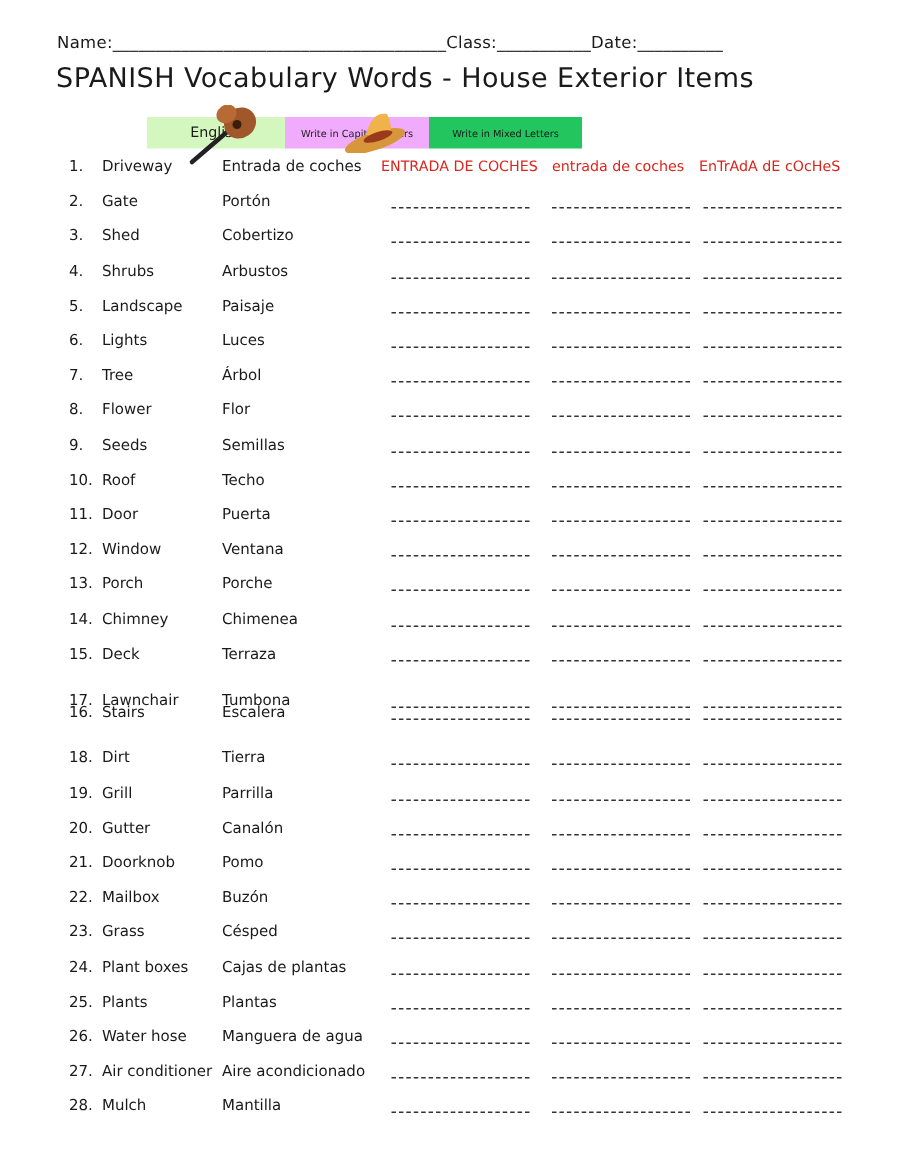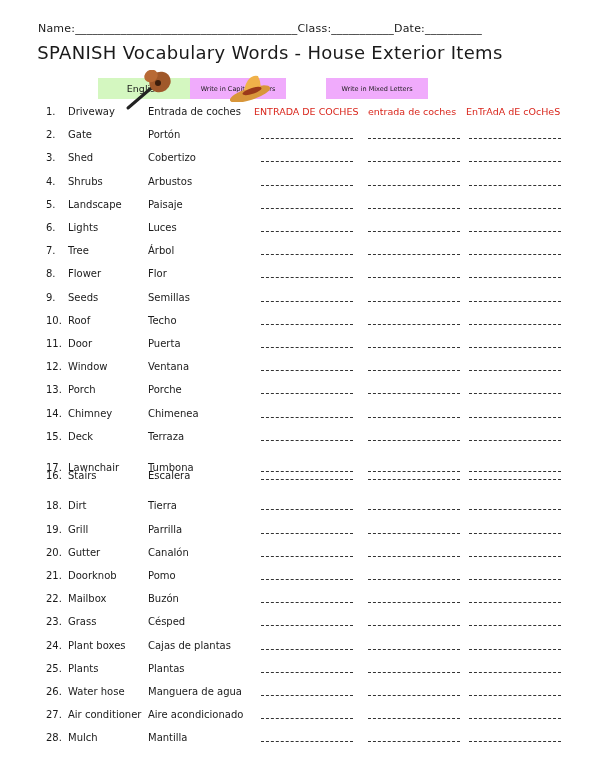--- a/index.html
+++ b/index.html
@@ -17,21 +17,21 @@
   }
   .col-header-bar {
     position: absolute; top: 78px; left: 58px; height: 21px; width: 512px;
     display: flex;
   }
   .ch { height: 21px; display: flex; align-items: center; justify-content: center; font-size: 9px; }
   .ch-en { width: 92px; background: #d4f7c0; font-size: 9.5px; margin-left: 40px; }
   .ch-es { width: 120px; background: #ead9f7; font-size: 9.5px; }
   .ch-cap { width: 96px; background: #f0abfc; font-size: 6.5px; }
   .ch-small { width: 102px; background: #f5e0c4; font-size: 6.5px; }
-  .ch-mixed { width: 102px; background: #f0abfc; font-size: 6.5px; margin-left: 40px; }
+  .ch-mixed { width: 102px; background: #22c55e; font-size: 6.5px; }
 
   .guitar { position: absolute; left: 124px; top: 70px; width: 48px; height: 42px; }
   .sombrero { position: absolute; left: 228px; top: 72px; width: 46px; height: 30px; }
 
   .rows { position: absolute; top: 106px; left: 0; width: 600px; }
   .row { position: absolute; left: 0; height: 16px; width: 600px; font-size: 10px; }
   .num { position: absolute; left: 46px; }
   .en { position: absolute; left: 68px; white-space: nowrap; }
   .es { position: absolute; left: 148px; white-space: nowrap; }
   .blank {

